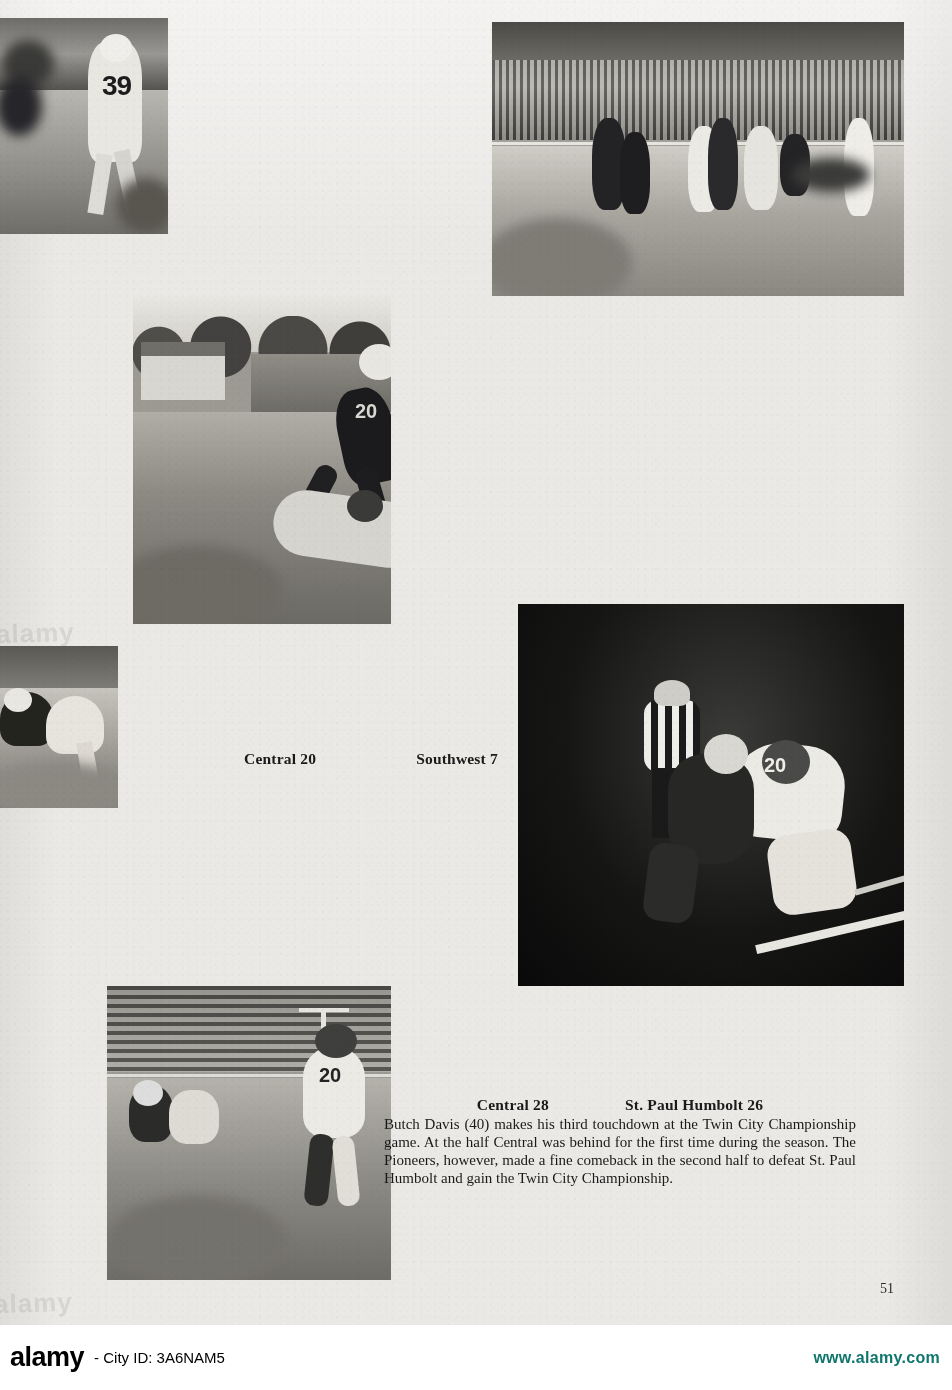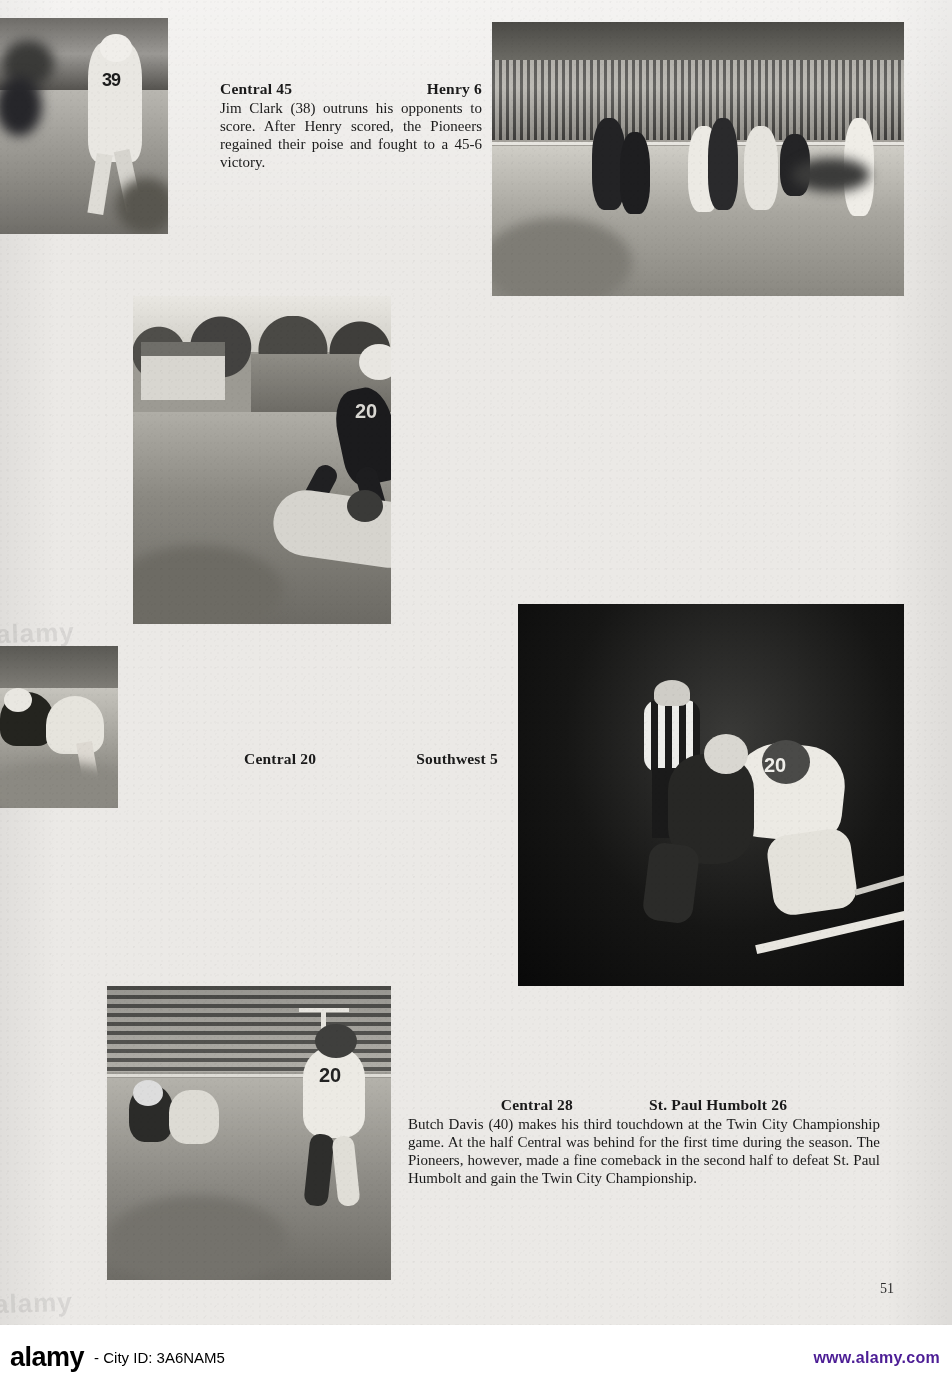--- a/index.html
+++ b/index.html
@@ -110,21 +110,21 @@
     font-family: "Liberation Sans", sans-serif;
     font-size: 15px;
     color: #000;
   }
   #watermark-bar .alamy-id-right {
     position: absolute;
     right: 12px;
     font-family: "Liberation Sans", sans-serif;
     font-size: 16px;
     font-weight: 700;
-    color: #4c1d95;
+    color: #0f766e;
     letter-spacing: .3px;
   }
   
   .wm-ghost {
     position: absolute;
     color: rgba(120,120,120,0.16);
     font-family: "Liberation Sans", sans-serif;
     font-size: 26px;
     font-weight: 700;
     letter-spacing: 1px;
@@ -139,21 +139,21 @@
 <div id="page">
 
   <div class="photo" style="left:-4px; top:18px; width:172px; height:216px; background:#8e8c88;">
     <div class="crowd" style="top:0; height:72px; background:linear-gradient(180deg,#6e6c68,#9a9894,#55534f);"></div>
     <div class="field" style="top:72px; background:linear-gradient(180deg,#b9b7b1,#8e8c86 60%,#6f6d68);"></div>
     <div class="blur" style="left:6px; top:22px; width:52px; height:48px; background:#3a3a38;"></div>
     <div class="blur" style="left:0px; top:58px; width:46px; height:60px; background:#26262a;"></div>
 
     <div class="fig" style="left:92px; top:24px; width:54px; height:120px; background:#e9e7e2; border-radius:30% 30% 18% 18%;"></div>
     <div style="position:absolute; left:104px; top:16px; width:32px; height:28px; border-radius:50%; background:#f0eeea;"></div>
-    <div style="position:absolute; left:106px; top:52px; color:#1c1c1c; font-family:'Liberation Sans',sans-serif; font-weight:700; font-size:18px; letter-spacing:-1px;">39</div>
+    <div style="position:absolute; left:106px; top:52px; color:#1c1c1c; font-family:'Liberation Sans',sans-serif; font-weight:700; font-size:28px; letter-spacing:-1px;">39</div>
     <div style="position:absolute; left:96px; top:136px; width:16px; height:60px; background:#dedcd6; transform:rotate(9deg);"></div>
     <div style="position:absolute; left:124px; top:132px; width:16px; height:62px; background:#d6d4ce; transform:rotate(-12deg);"></div>
     <div class="blur" style="left:120px; top:160px; width:60px; height:56px; background:#58564f;"></div>
   </div>
 
   <div class="photo" style="left:492px; top:22px; width:412px; height:274px; background:#a3a09a;">
     <div class="crowd" style="top:0; height:118px; background:
            repeating-linear-gradient(90deg, rgba(40,40,40,.55) 0 3px, rgba(200,198,192,.5) 3px 7px),
            linear-gradient(180deg,#7d7b76,#b2b0aa 55%,#56544f);"></div>
     <div style="position:absolute; left:0; top:0; width:100%; height:38px; background:linear-gradient(180deg,#4b4a46,#6b6a64);"></div>
@@ -164,27 +164,20 @@
     <div class="fig" style="left:128px; top:110px; width:30px; height:82px; background:#1e1e20;"></div>
     <div class="fig" style="left:196px; top:104px; width:32px; height:86px; background:#eceae4;"></div>
     <div class="fig" style="left:216px; top:96px; width:30px; height:92px; background:#2a2a2c;"></div>
     <div class="fig" style="left:252px; top:104px; width:34px; height:84px; background:#e6e4de;"></div>
     <div class="fig" style="left:288px; top:112px; width:30px; height:62px; background:#242426;"></div>
     <div class="fig" style="left:352px; top:96px; width:30px; height:98px; background:#efedE7;"></div>
     <div class="blur" style="left:300px; top:136px; width:78px; height:34px; background:#3b3b3a;"></div>
     <div class="blur" style="left:-10px; top:196px; width:150px; height:90px; background:#7e7c75;"></div>
   </div>
 
-  <div class="caption" style="left:220px; top:80px; width:262px;">
-    <div class="head" style="justify-content:space-between;">
-      <span class="team">Central 45</span>
-      <span class="team">Henry 6</span>
-    </div>
-    <div class="body">Jim Clark (38) outruns his opponents to score. After Henry scored, the Pioneers regained their poise and fought to a 45-6 victory.</div>
-  </div>
 
   <div class="photo" style="left:133px; top:296px; width:258px; height:328px; background:#9c9a93;">
     <div class="sky" style="top:0; height:56px; background:linear-gradient(180deg,#e9e7e2,#cfcdc6);"></div>
     <div style="position:absolute; left:0; top:20px; width:100%; height:62px; background:
            radial-gradient(circle at 10% 60%, #4f4e4a 0 26px, transparent 27px),
            radial-gradient(circle at 34% 50%, #434240 0 30px, transparent 31px),
            radial-gradient(circle at 62% 55%, #4a4945 0 34px, transparent 35px),
            radial-gradient(circle at 88% 58%, #3f3e3b 0 30px, transparent 31px);"></div>
     <div style="position:absolute; left:8px; top:56px; width:84px; height:48px; background:#d8d6d0;"></div>
     <div style="position:absolute; left:8px; top:46px; width:84px; height:14px; background:#6f6e69;"></div>
@@ -211,21 +204,21 @@
     <div class="fig" style="left:6px; top:46px; width:54px; height:54px; background:#24241f; border-radius:50% 50% 30% 30%;"></div>
     <div style="position:absolute; left:10px; top:42px; width:28px; height:24px; border-radius:50%; background:#e9e7e1;"></div>
     <div class="fig" style="left:52px; top:50px; width:58px; height:58px; background:#e6e4dd; border-radius:50% 50% 30% 30%;"></div>
     <div style="position:absolute; left:86px; top:96px; width:16px; height:46px; background:#ddd9d2; transform:rotate(-10deg);"></div>
     <div class="blur" style="left:-10px; top:116px; width:150px; height:60px; background:#8b8982;"></div>
   </div>
 
   <div class="caption narrow" style="left:244px; top:750px; width:254px;">
     <div class="head" style="justify-content:space-between;">
       <span class="team">Central 20</span>
-      <span class="team">Southwest 5</span>
+      <span class="team">Southwest 7</span>
     </div>
   </div>
 
   <div class="photo" style="left:518px; top:604px; width:386px; height:382px; background:#101010;">
     <div style="position:absolute; inset:0; background:radial-gradient(ellipse at 55% 35%, #3a3a38 0%, #161615 55%, #090909 100%);"></div>
 
     <div style="position:absolute; left:126px; top:96px; width:56px; height:72px; background:repeating-linear-gradient(90deg,#ededea 0 7px,#1b1b1b 7px 14px); border-radius:14px;"></div>
     <div style="position:absolute; left:136px; top:76px; width:36px; height:26px; border-radius:50% 50% 30% 30%; background:#cfcdc7;"></div>
     <div style="position:absolute; left:134px; top:164px; width:44px; height:70px; background:#1a1a1a;"></div>
 
@@ -257,21 +250,21 @@
     <div style="position:absolute; left:212px; top:78px; color:#232323; font-family:'Liberation Sans',sans-serif; font-weight:700; font-size:20px;">20</div>
     <div style="position:absolute; left:200px; top:148px; width:24px; height:72px; background:#2e2e2c; transform:rotate(6deg); border-radius:10px;"></div>
     <div style="position:absolute; left:228px; top:150px; width:22px; height:70px; background:#e0ded7; transform:rotate(-6deg); border-radius:10px;"></div>
 
     <div class="fig" style="left:22px; top:100px; width:44px; height:56px; background:#2b2b29;"></div>
     <div style="position:absolute; left:26px; top:94px; width:30px; height:26px; border-radius:50%; background:#ddd; "></div>
     <div class="fig" style="left:62px; top:104px; width:50px; height:54px; background:#dddbd4;"></div>
     <div class="blur" style="left:0px; top:210px; width:180px; height:90px; background:#74726c;"></div>
   </div>
 
-  <div class="caption" style="left:408px; top:1096px; width:472px;">
+  <div class="caption" style="left:384px; top:1096px; width:472px;">
     <div class="head" style="justify-content:center; gap:76px;">
       <span class="team">Central 28</span>
       <span class="team">St. Paul Humbolt 26</span>
     </div>
     <div class="body">Butch Davis (40) makes his third touchdown at the Twin City Championship game. At the half Central was behind for the first time during the season. The Pioneers, however, made a fine comeback in the second half to defeat St. Paul Humbolt and gain the Twin City Championship.</div>
   </div>
 
   <div class="page-number">51</div>
 
   <div class="wm-ghost" style="left:-4px; top:618px;">alamy</div>

